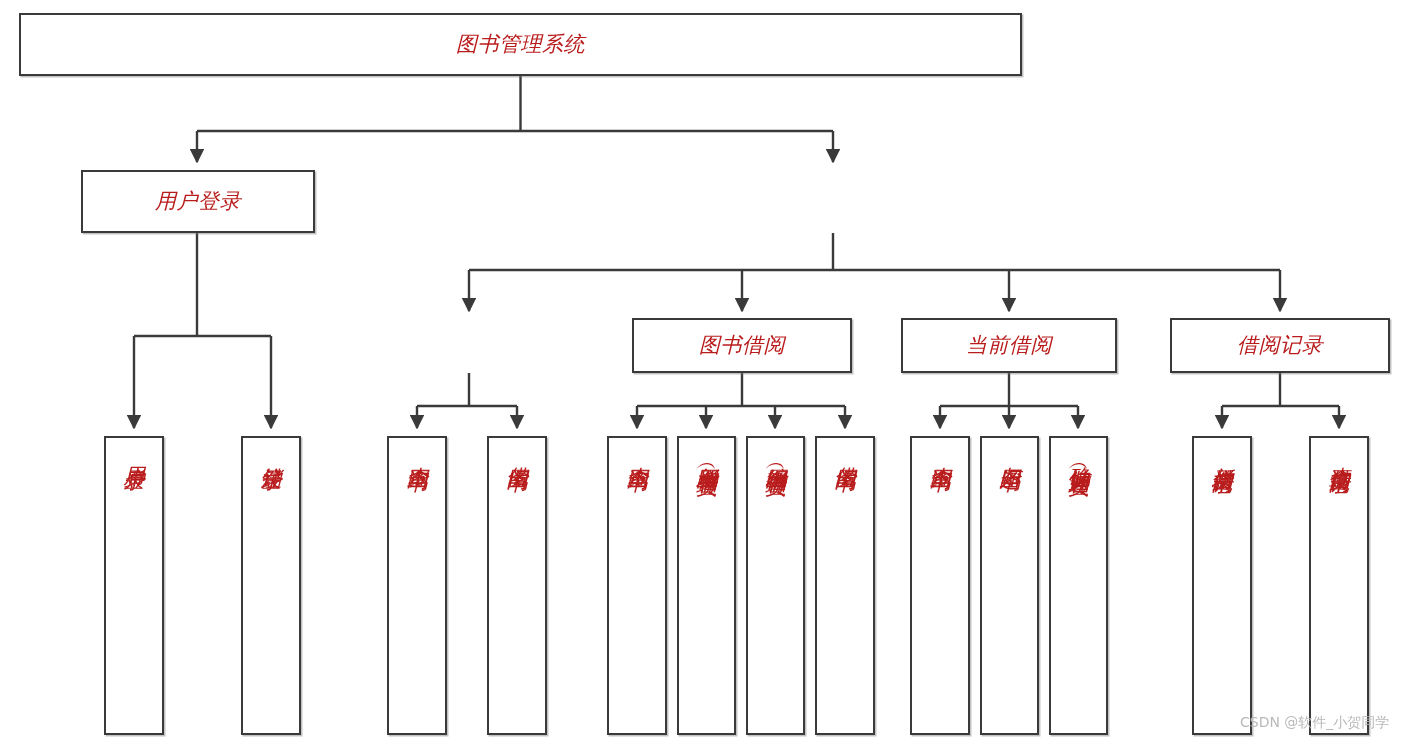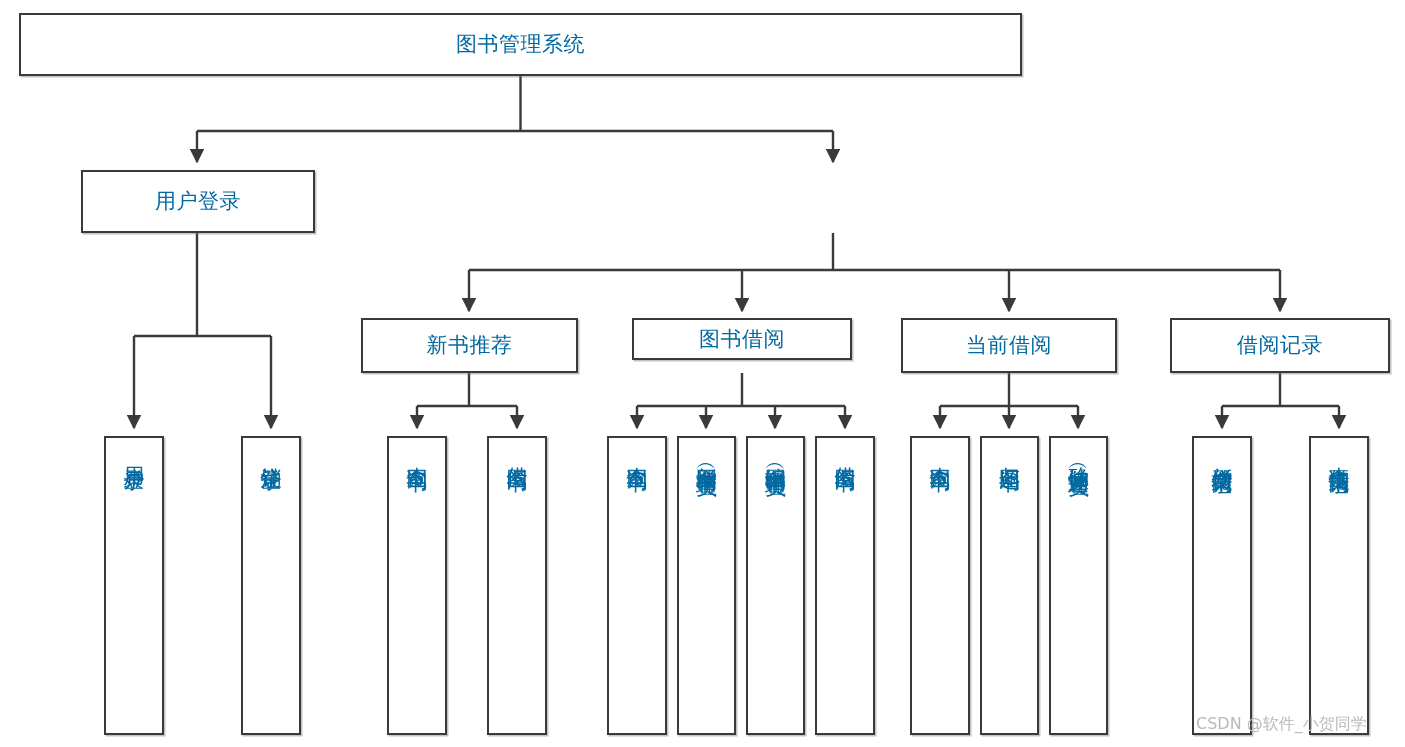--- a/index.html
+++ b/index.html
@@ -27,22 +27,23 @@
     pointer-events: none;
   }
   .node {
     position: absolute;
     box-sizing: border-box;
     border: 2.2px solid #3a3a3a;
     background: #ffffff;
     display: flex;
     align-items: center;
     justify-content: center;
-    color: #0369a1;
+    color: #b91c1c;
     box-shadow: 1.5px 1.5px 0 rgba(120,120,120,0.45);
+    font-style: italic;
   }
   .node .label {
     display: block;
     text-align: center;
     line-height: 1.18;
     white-space: nowrap;
   }
   
   .node.horiz .label {
     font-size: 21px;
@@ -61,23 +62,24 @@
     writing-mode: vertical-rl;
     text-orientation: upright;
     font-size: 21px;
     line-height: 1.05;
     letter-spacing: 1.5px;
     white-space: nowrap;
   }
   .watermark {
     position: absolute;
     color: #b9b9b9;
-    font-size: 16px;
+    font-size: 14px;
     white-space: nowrap;
     font-family: "DejaVu Sans", "Liberation Sans", sans-serif;
+    margin-left: 44px;
   }
 </style>
 </head>
 <body>
 
 <div id="canvas">
 
   <svg class="wires" viewBox="0 0 1405 747">
     <defs>
       <marker id="arrow" viewBox="0 0 10 10" refX="9" refY="5" markerWidth="6" markerHeight="6" orient="auto-start-reverse">
@@ -130,24 +132,21 @@
   </svg>
 
   <div class="node root horiz" style="left:19px; top:13px; width:1003px; height:63px;">
     <span class="label">图书管理系统</span>
   </div>
 
   <div class="node horiz" style="left:81px; top:170px; width:234px; height:63px;">
     <span class="label">用户登录</span>
   </div>
 
-  <div class="node horiz" style="left:361px; top:318px; width:217px; height:55px;">
-    <span class="label">新书推荐</span>
-  </div>
-  <div class="node horiz" style="left:632px; top:318px; width:220px; height:42px;">
+  <div class="node horiz" style="left:632px; top:318px; width:220px; height:55px;">
     <span class="label">图书借阅</span>
   </div>
   <div class="node horiz" style="left:1170px; top:318px; width:220px; height:55px;">
     <span class="label">借阅记录</span>
   </div>
   <div class="node horiz" style="left:901px; top:318px; width:216px; height:55px;">
     <span class="label">当前借阅</span>
   </div>
 
   <div class="node vert" style="left:104px; top:436px; width:60px; height:299px;">

